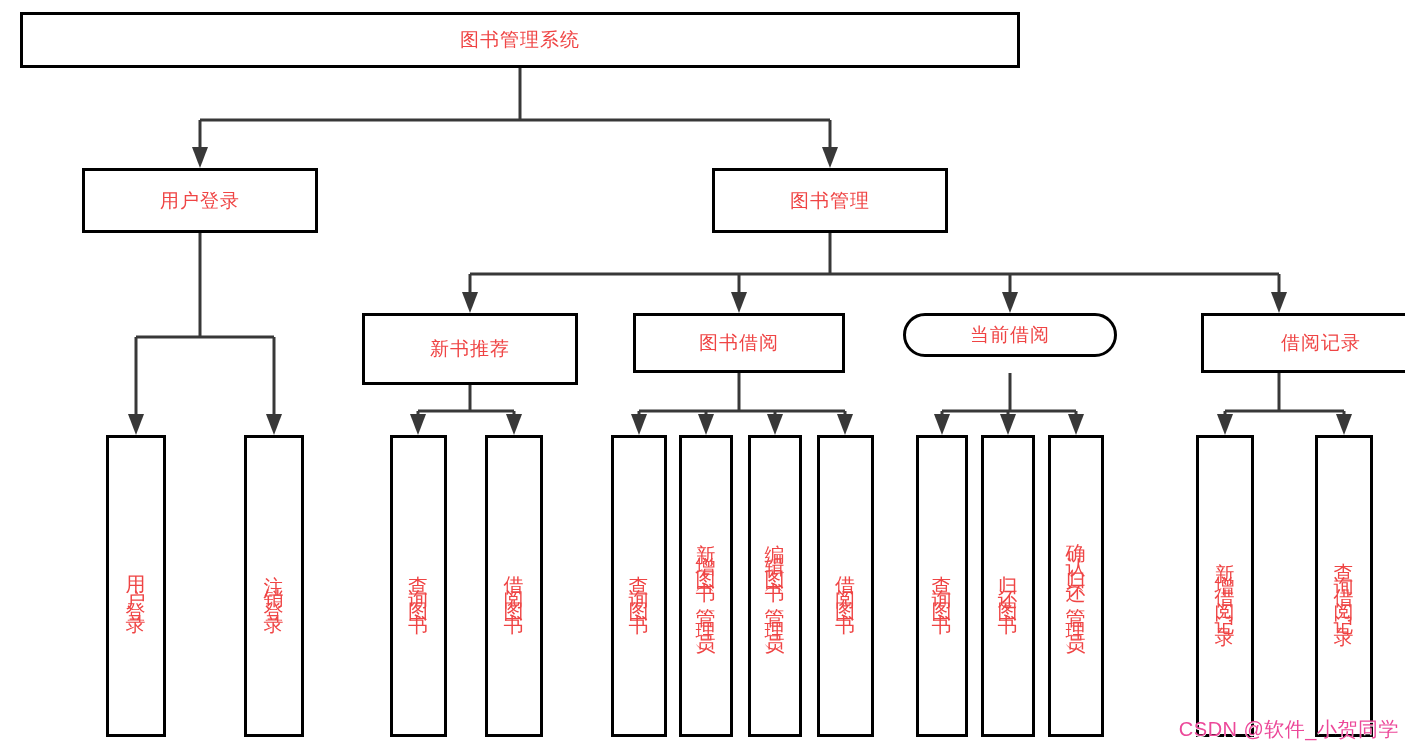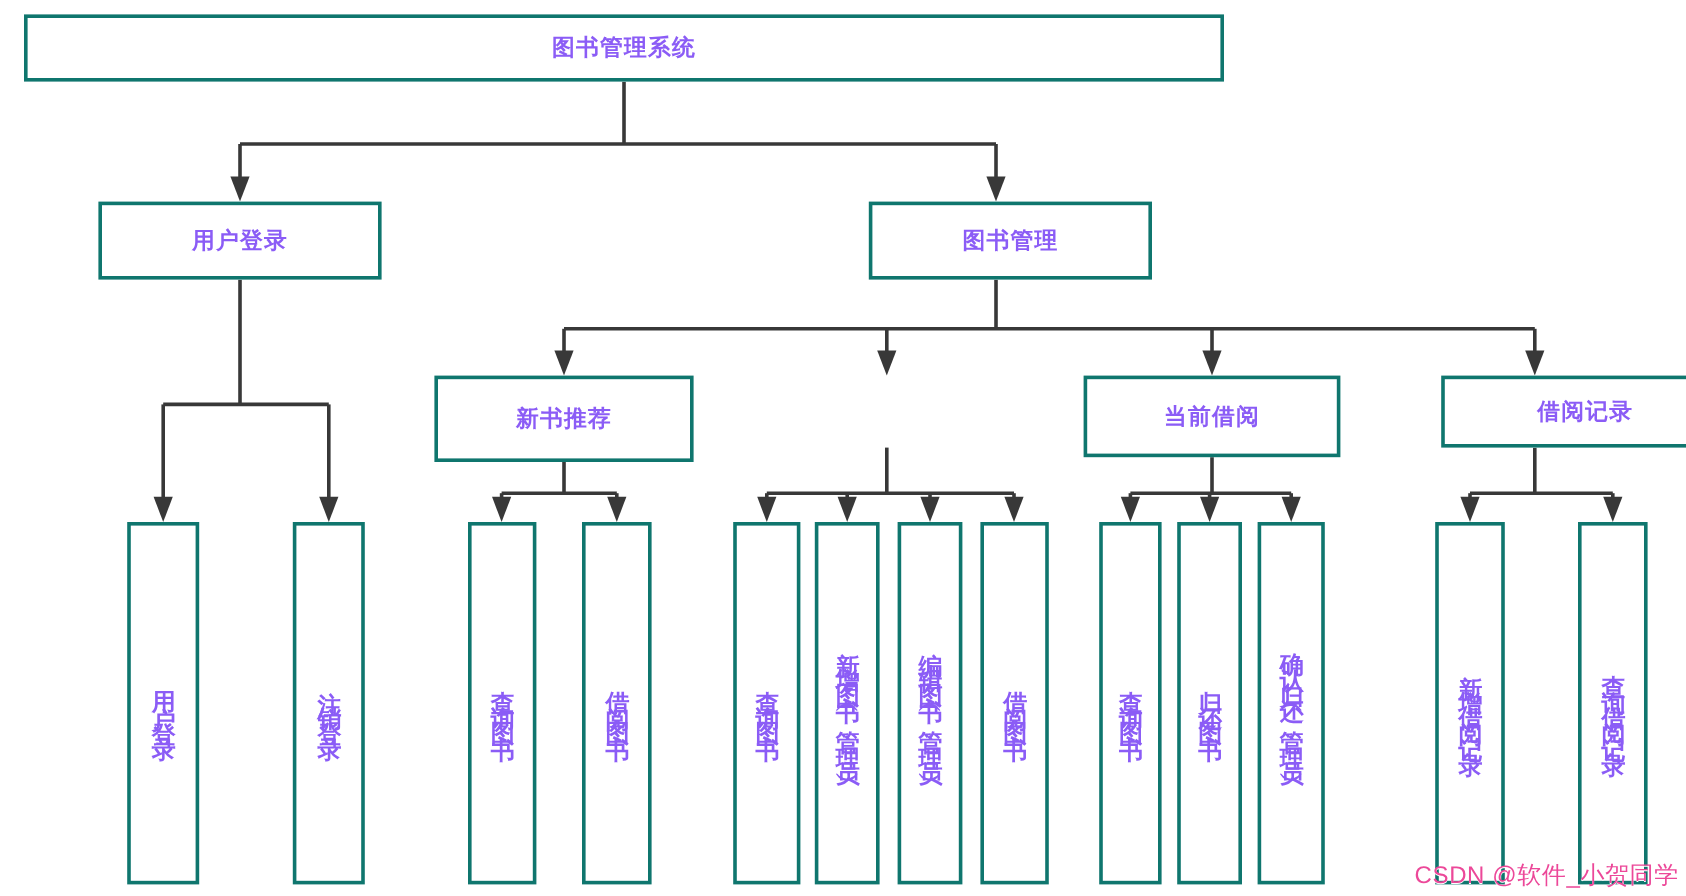--- a/index.html
+++ b/index.html
@@ -18,31 +18,30 @@
   .connectors {
     position: absolute;
     left: 0;
     top: 0;
     z-index: 1;
     pointer-events: none;
   }
   .node {
     position: absolute;
     box-sizing: border-box;
-    border: 3px solid #0f766e;
+    border: 3px solid #000000;
     background: #ffffff;
-    color: #8b5cf6;
+    color: #ef4444;
     display: flex;
     align-items: center;
     justify-content: center;
     z-index: 2;
     font-size: 19px;
     letter-spacing: 1px;
     white-space: nowrap;
-    font-weight: bold;
   }
   .node.leaf {
     font-size: 20px;
   }
   .leaf .vtext {
     writing-mode: vertical-rl;
     text-orientation: mixed;
     letter-spacing: 13px;
     line-height: 1;
     white-space: nowrap;
@@ -128,24 +127,25 @@
       <polygon points="1000,414 1016,414 1008,435"></polygon>
       <polygon points="1068,414 1084,414 1076,435"></polygon>
       <polygon points="1217,414 1233,414 1225,435"></polygon>
       <polygon points="1336,414 1352,414 1344,435"></polygon>
     </g>
   </svg>
 
   <div class="node" style="left:20px; top:12px; width:1000px; height:56px;">图书管理系统</div>
 
   <div class="node" style="left:82px; top:168px; width:236px; height:65px;">用户登录</div>
-  <div class="node" style="left:712px; top:168px; width:236px; height:65px;margin-left:12px;">图书管理</div>
+  <div class="node" style="left:712px; top:168px; width:236px; height:65px;">图书管理</div>
 
   <div class="node" style="left:362px; top:313px; width:216px; height:72px;">新书推荐</div>
-  <div class="node" style="left:903px; top:313px; width:214px; height:68px;">当前借阅</div>
+  <div class="node" style="left:633px; top:313px; width:212px; height:60px;">图书借阅</div>
+  <div class="node" style="left:903px; top:313px; width:214px; height:44px;border-radius:27px;">当前借阅</div>
   <div class="node" style="left:1201px; top:313px; width:240px; height:60px;">借阅记录</div>
 
   <div class="node leaf" style="left:106px; top:435px; width:60px; height:302px;">
     <span class="vtext">用户登录</span>
   </div>
   <div class="node leaf" style="left:244px; top:435px; width:60px; height:302px;">
     <span class="vtext">注销登录</span>
   </div>
   <div class="node leaf" style="left:390px; top:435px; width:57px; height:302px;">
     <span class="vtext">查询图书</span>

